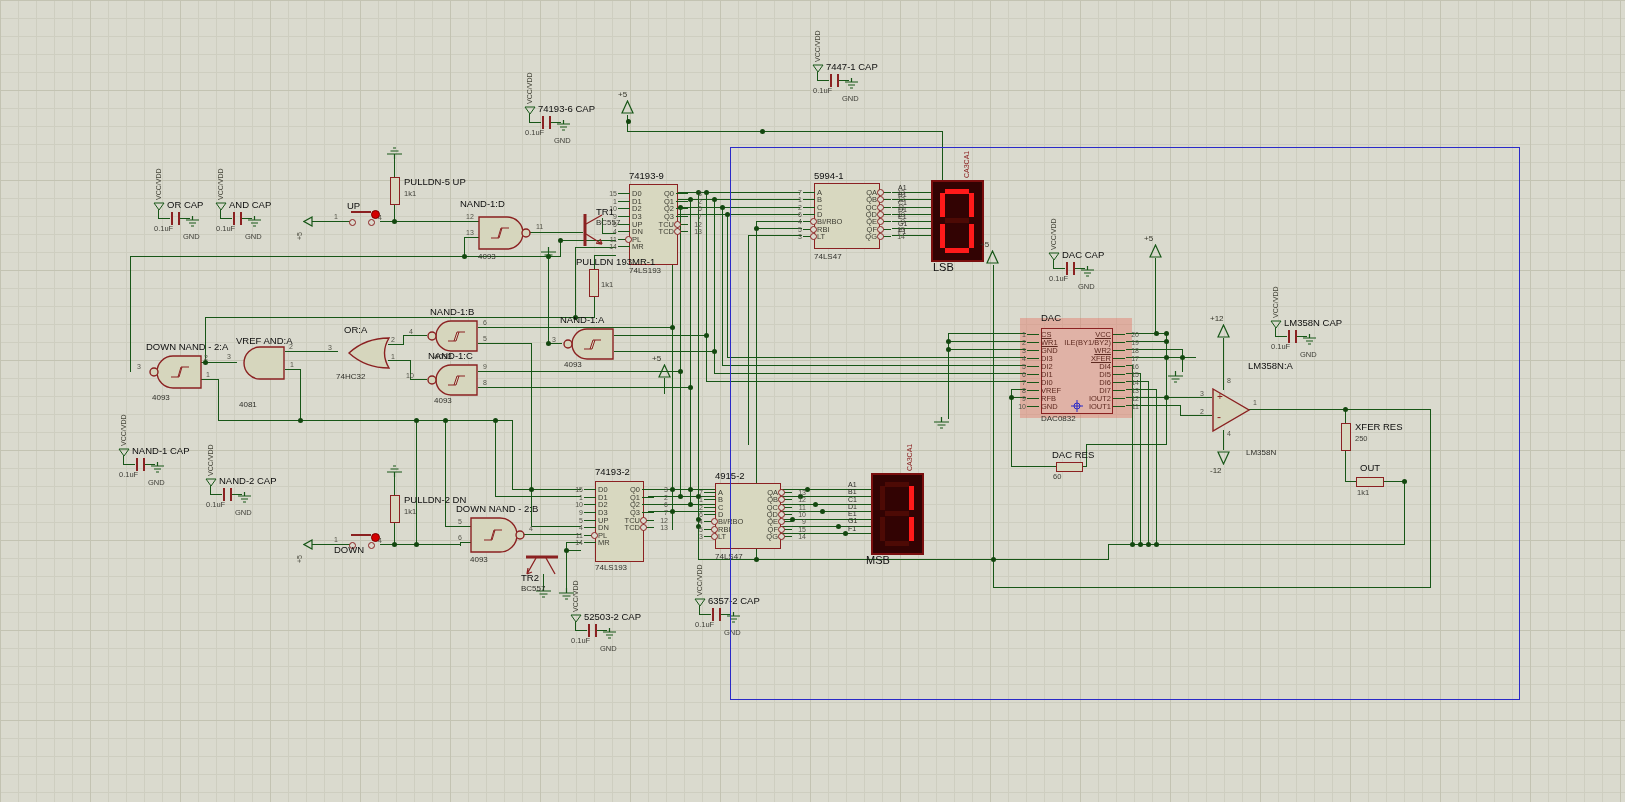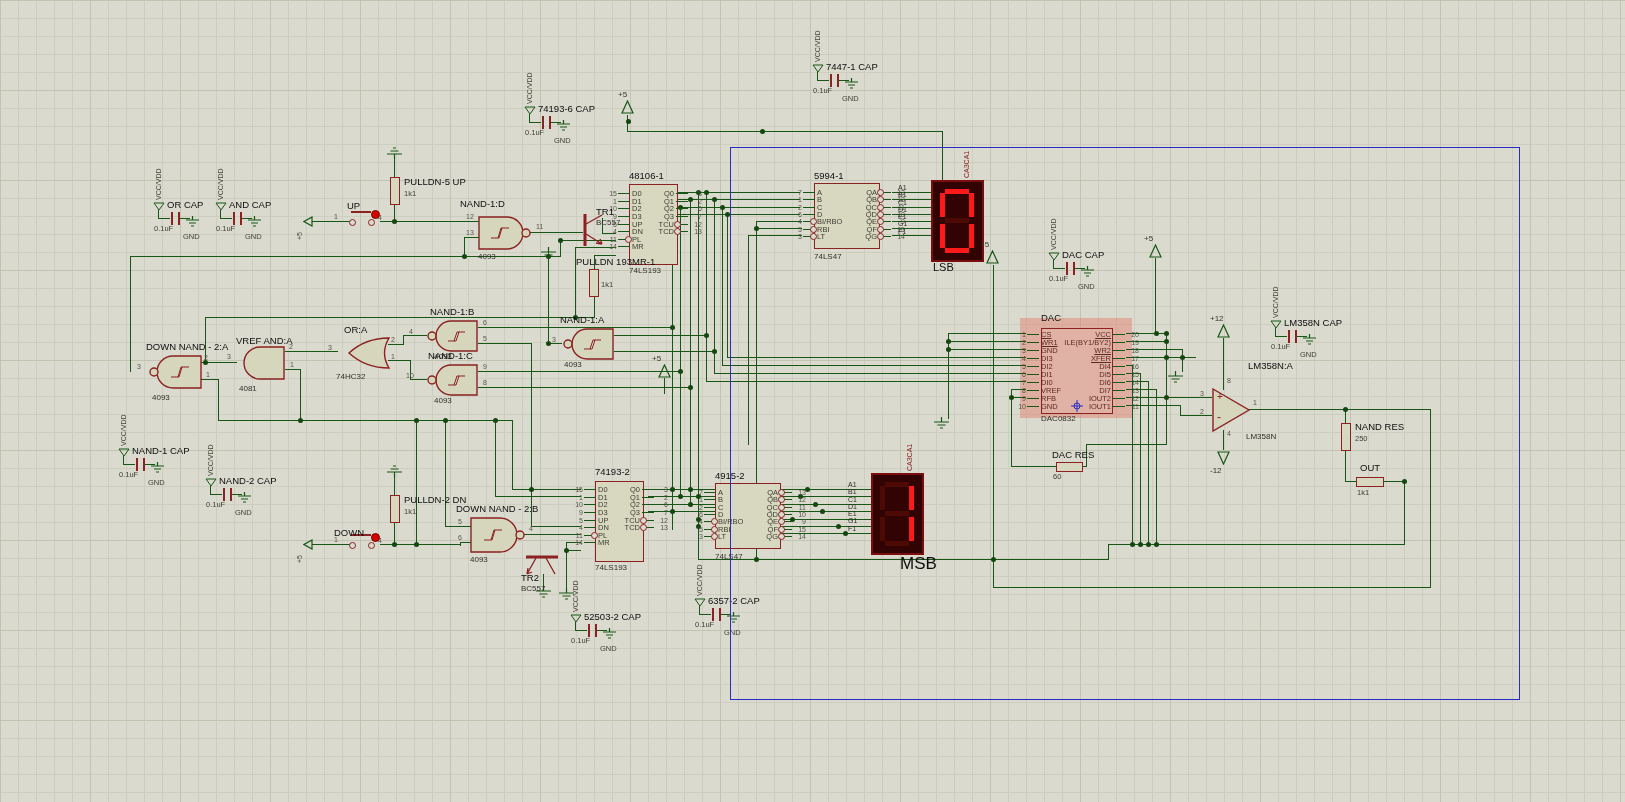--- a/index.html
+++ b/index.html
@@ -511,34 +511,34 @@
 <div class="res" style="left:390px;top:495px;width:8px;height:26px"></div>
 <span class="lbl" style="left:404px;top:494px">PULLDN-2 DN</span>
 <span class="val" style="left:404px;top:507px">1k1</span>
 <div class="res" style="left:589px;top:269px;width:8px;height:26px"></div>
 <span class="lbl" style="left:576px;top:256px">PULLDN 193MR-1</span>
 <span class="val" style="left:601px;top:280px">1k1</span>
 <div class="res" style="left:1056px;top:462px;width:25px;height:8px"></div>
 <span class="lbl" style="left:1052px;top:449px">DAC RES</span>
 <span class="val" style="left:1053px;top:472px">60</span>
 <div class="res" style="left:1341px;top:423px;width:8px;height:26px"></div>
-<span class="lbl" style="left:1355px;top:421px">NAND RES</span>
+<span class="lbl" style="left:1355px;top:421px">XFER RES</span>
 <span class="val" style="left:1355px;top:434px">250</span>
 <div class="res" style="left:1356px;top:477px;width:26px;height:8px"></div>
 <span class="lbl" style="left:1360px;top:462px">OUT</span>
 <span class="val" style="left:1357px;top:488px">1k1</span>
 
 <span class="lbl" style="left:347px;top:200px">UP</span>
 <div class="btnbar" style="left:351px;top:211px"></div>
 <div class="btnc" style="left:349px;top:219px"></div>
 <div class="btnc" style="left:368px;top:219px"></div>
 <b class="reddot" style="left:371px;top:210px"></b>
 <span class="apnum" style="left:334px;top:213px">1</span>
 <span class="apnum" style="left:378px;top:214px">4</span>
-<span class="lbl" style="left:334px;top:527px">DOWN</span>
+<span class="lbl" style="left:334px;top:544px">DOWN</span>
 <div class="btnbar" style="left:351px;top:534px"></div>
 <div class="btnc" style="left:349px;top:542px"></div>
 <div class="btnc" style="left:368px;top:542px"></div>
 <b class="reddot" style="left:371px;top:533px"></b>
 <span class="apnum" style="left:334px;top:536px">1</span>
 <span class="apnum" style="left:378px;top:537px">4</span>
 
 <div class="tr" style="left:578px;top:210px">
  <svg class="csvg" width="28" height="40">
         <path d="M7 4 V36" stroke="#8b2121" stroke-width="3" fill="none"></path>
@@ -581,21 +581,21 @@
 <span class="apnum" style="left:137px;top:363px">3</span>
 <span class="apnum" style="left:204px;top:354px">2</span>
 <span class="apnum" style="left:206px;top:371px">1</span>
 
 <div class="gate" style="left:237px;top:346px">
  <svg width="48" height="34">
         <path class="gshape" d="M47 1 h-24 a16 16 0 0 0 0 32 h24 z"></path>
       </svg>
 </div>
 <span class="lbl" style="left:236px;top:335px">VREF AND:A</span>
-<span class="part" style="left:239px;top:384px">4081</span>
+<span class="part" style="left:239px;top:400px">4081</span>
 <span class="apnum" style="left:227px;top:353px">3</span>
 <span class="apnum" style="left:289px;top:343px">2</span>
 <span class="apnum" style="left:290px;top:361px">1</span>
 
 <div class="gate" style="left:338px;top:336px">
  <svg width="52" height="34">
         <path class="gshape" d="M51 2 C38 2 23 6 11 17 C23 28 38 32 51 32 C45 22 45 12 51 2 Z"></path>
       </svg>
 </div>
 <span class="lbl" style="left:344px;top:324px">OR:A</span>
@@ -648,21 +648,21 @@
         <path class="gline" d="M14 23 h8 l3 -10 M32 13 h-8 l-3 10"></path>
       </svg>
 </div>
 <span class="lbl" style="left:456px;top:503px">DOWN NAND - 2:B</span>
 <span class="part" style="left:470px;top:555px">4093</span>
 <span class="apnum" style="left:458px;top:518px">5</span>
 <span class="apnum" style="left:458px;top:534px">6</span>
 <span class="apnum" style="left:529px;top:525px">4</span>
 
 <div class="chip" style="left:603px;top:170px;width:100px;height:112px;--rh:7.6px">
- <div class="chiptitle" style="left:26px;top:0">48106-1</div>
+ <div class="chiptitle" style="left:26px;top:0">74193-9</div>
  <div class="chipbox" style="left:26px;top:14px;width:47px;height:79px"></div>
  <div class="pins lp" style="left:0;top:20px">
 
  <div class="prow">
           <span class="pnum pnumc">15</span>
           <span class="pstub"></span>
           <span class="pname">D0</span>
         </div>
         <div class="prow">
           <span class="pnum pnumc">1</span>
@@ -1018,21 +1018,21 @@
 
 <div class="sseg" style="left:871px;top:473px;width:49px;height:78px">
  <div class="seg" style="left:12px;top:7px;width:24px;height:5px"></div>
  <div class="seg" style="left:7px;top:11px;width:5px;height:24px"></div>
  <div class="seg on" style="left:36px;top:11px;width:5px;height:24px"></div>
  <div class="seg" style="left:12px;top:36px;width:24px;height:5px"></div>
  <div class="seg" style="left:7px;top:42px;width:5px;height:24px"></div>
  <div class="seg on" style="left:36px;top:42px;width:5px;height:24px"></div>
  <div class="seg" style="left:12px;top:66px;width:24px;height:5px"></div>
 </div>
-<span class="lbl" style="left:900px;top:554px;font-size:17px">MSB</span>
+<span class="lbl" style="left:866px;top:554px;font-size:11px">MSB</span>
 <span class="redv" style="left:906px;top:425px;height:46px">CA3CA1</span>
 
 <div style="position:absolute;left:1020px;top:318px;width:112px;height:100px;background:rgba(226,120,105,0.45);z-index:2"></div>
 <div class="chip dacchip" style="left:1009px;top:312px;width:134px;height:110px;--rh:8px">
  <div class="chiptitle" style="left:32px;top:0">DAC</div>
  <div class="chipbox" style="left:32px;top:16px;width:70px;height:84px"></div>
  <div class="pins lp" style="left:3px;top:18px">
 
  <div class="prow">
           <span class="pnum pnumc">1</span>
@@ -1142,20 +1142,20 @@
 </div>
 
 <div class="gate" style="left:1212px;top:388px">
  <svg width="40" height="44">
         <path class="gshape" d="M1 1 L37 22 L1 43 Z"></path>
       </svg>
  <span style="position:absolute;left:5px;top:3px;font-size:10px;color:#8b2121">+</span>
  <span style="position:absolute;left:5px;top:22px;font-size:12px;color:#8b2121">-</span>
 </div>
 <span class="lbl" style="left:1248px;top:360px">LM358N:A</span>
-<span class="part" style="left:1246px;top:432px">LM358N</span>
+<span class="part" style="left:1246px;top:448px">LM358N</span>
 <span class="apnum" style="left:1200px;top:390px">3</span>
 <span class="apnum" style="left:1200px;top:408px">2</span>
 <span class="apnum" style="left:1253px;top:399px">1</span>
 <span class="apnum" style="left:1227px;top:377px">8</span>
 <span class="apnum" style="left:1227px;top:430px">4</span>
 
 </div>
 
 </body></html>

